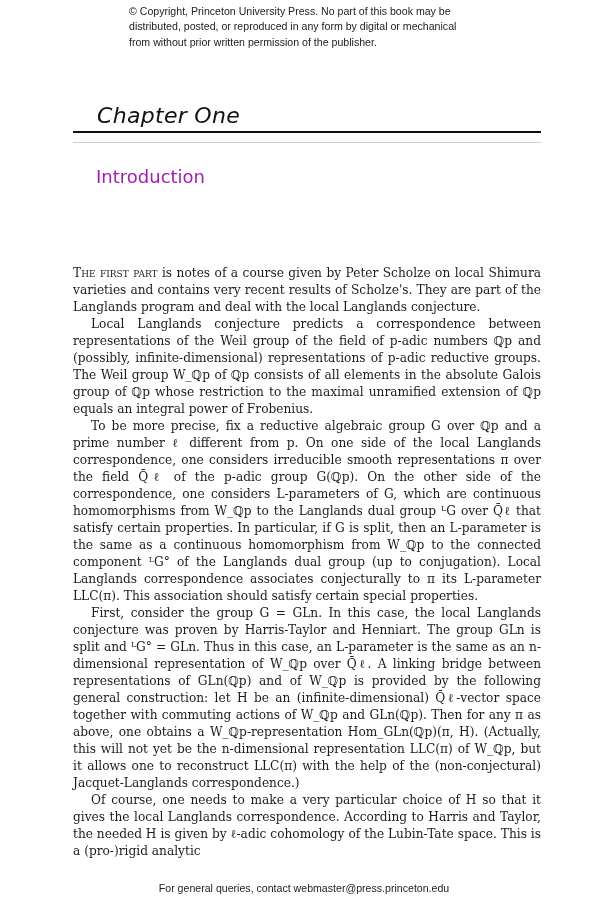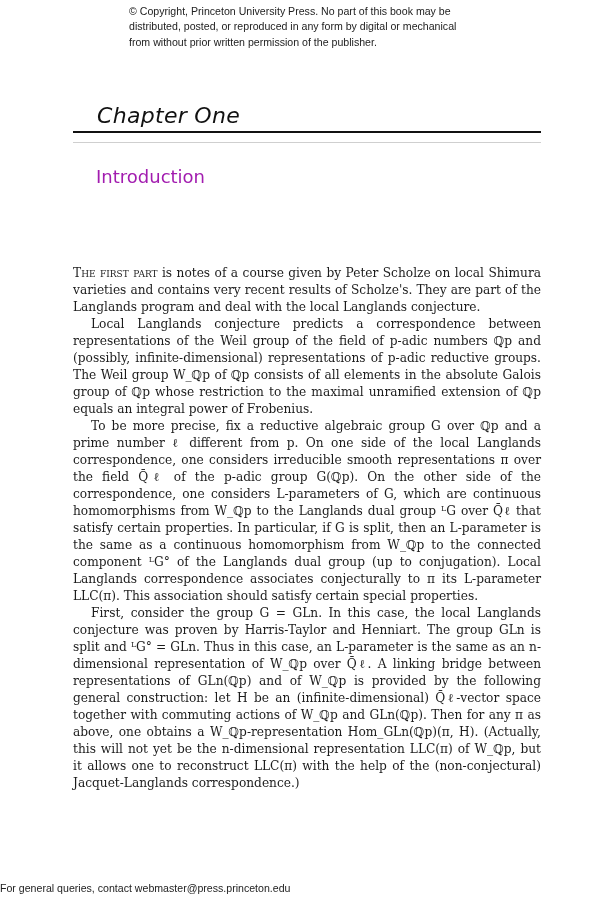--- a/index.html
+++ b/index.html
@@ -22,22 +22,22 @@
   }
   .body-text {
     position: absolute; left: 73px; top: 265px; width: 468px;
     font-family: "DejaVu Serif", serif; font-size: 12.2px; line-height: 17px;
     text-align: justify; color: #1c1c1c; hyphens: auto;
   }
   .body-text p { margin: 0; text-indent: 0; }
   .body-text p + p { text-indent: 18px; }
   .sc { font-variant: small-caps; }
   .footer {
-    position: absolute; left: 0; width: 532px; top: 882px; 
-    font-family: "Liberation Sans", sans-serif; font-size: 10.6px; color: #222;
+    position: absolute; left: 0; width: 532px; top: 882px; text-align: center;
+    font-family: "Liberation Sans", sans-serif; font-size: 10.6px; color: #222; padding-left: 38px;
   }
 </style>
 </head>
 <body>
 
 <div class="copyright">
   <div>© Copyright, Princeton University Press. No part of this book may be</div>
   <div>distributed, posted, or reproduced in any form by digital or mechanical</div>
   <div>from without prior written permission of the publisher.</div>
 </div>
@@ -45,15 +45,16 @@
 <div class="chapter-label">Chapter One</div>
 <div class="rule-thick"></div>
 <div class="rule-thin"></div>
 <div class="section-title">Introduction</div>
 
 <div class="body-text">
   <p><span class="sc">The first part</span><span> is notes of a course given by Peter Scholze on local Shimura varieties and contains very recent results of Scholze's. They are part of the Langlands program and deal with the local Langlands conjecture.</span></p>
   <p>Local Langlands conjecture predicts a correspondence between representations of the Weil group of the field of p-adic numbers ℚp and (possibly, infinite-dimensional) representations of p-adic reductive groups. The Weil group W_ℚp of ℚp consists of all elements in the absolute Galois group of ℚp whose restriction to the maximal unramified extension of ℚp equals an integral power of Frobenius.</p>
   <p>To be more precise, fix a reductive algebraic group G over ℚp and a prime number ℓ different from p. On one side of the local Langlands correspondence, one considers irreducible smooth representations π over the field Q̄ℓ of the p-adic group G(ℚp). On the other side of the correspondence, one considers L-parameters of G, which are continuous homomorphisms from W_ℚp to the Langlands dual group ᴸG over Q̄ℓ that satisfy certain properties. In particular, if G is split, then an L-parameter is the same as a continuous homomorphism from W_ℚp to the connected component ᴸG° of the Langlands dual group (up to conjugation). Local Langlands correspondence associates conjecturally to π its L-parameter LLC(π). This association should satisfy certain special properties.</p>
   <p>First, consider the group G = GLn. In this case, the local Langlands conjecture was proven by Harris-Taylor and Henniart. The group GLn is split and ᴸG° = GLn. Thus in this case, an L-parameter is the same as an n-dimensional representation of W_ℚp over Q̄ℓ. A linking bridge between representations of GLn(ℚp) and of W_ℚp is provided by the following general construction: let H be an (infinite-dimensional) Q̄ℓ-vector space together with commuting actions of W_ℚp and GLn(ℚp). Then for any π as above, one obtains a W_ℚp-representation Hom_GLn(ℚp)(π, H). (Actually, this will not yet be the n-dimensional representation LLC(π) of W_ℚp, but it allows one to reconstruct LLC(π) with the help of the (non-conjectural) Jacquet-Langlands correspondence.)</p>
+  <p>Of course, one needs to make a very particular choice of H so that it gives the local Langlands correspondence. According to Harris and Taylor, the needed H is given by ℓ-adic cohomology of the Lubin-Tate space. This is a (pro-)rigid analytic</p>
 </div>
 
 <div class="footer">For general queries, contact webmaster@press.princeton.edu</div>
 
 </body></html>

